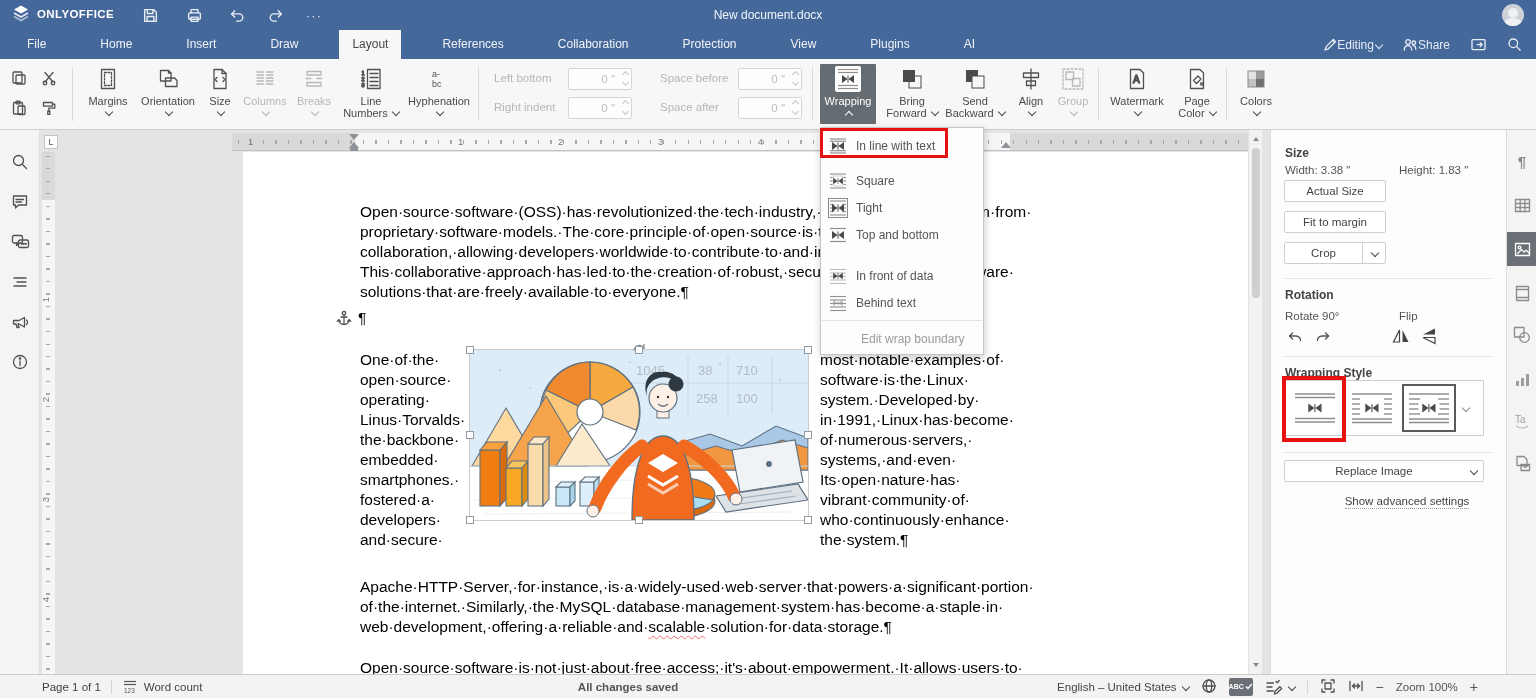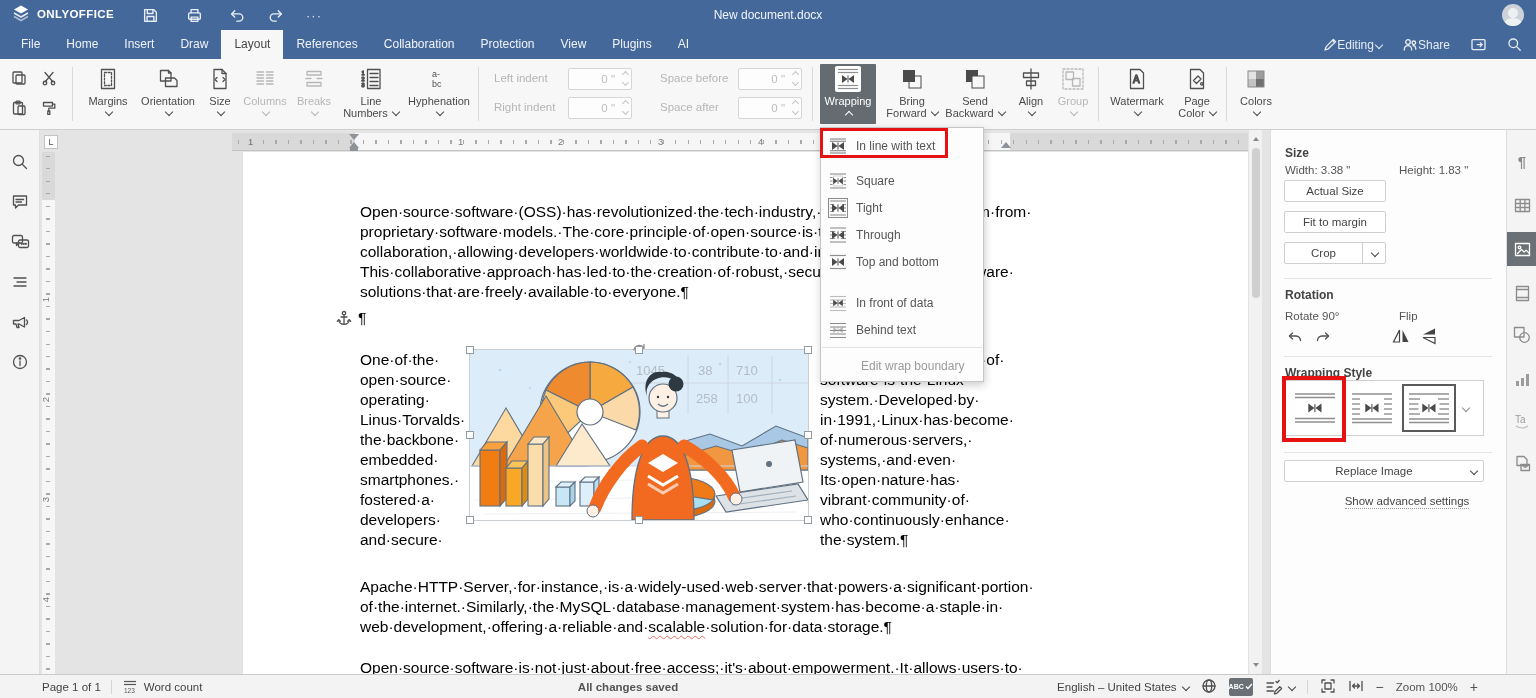--- a/index.html
+++ b/index.html
@@ -8,21 +8,21 @@
   .abs{position:absolute;}
   
   .topbar{left:0;top:0;width:1536px;height:30px;background:#45689b;color:#e9eef5;}
   .menubar{left:0;top:30px;width:1536px;height:29px;background:#45689b;}
   .brand{left:12px;top:4px;display:flex;align-items:center;gap:7px;font-weight:bold;font-size:11.5px;letter-spacing:.4px;color:#fff;}
   .hicon{width:28px;height:22px;top:4px;display:flex;align-items:center;justify-content:center;cursor:pointer;}
   .doc-title{left:0;top:0;width:1536px;height:30px;display:flex;align-items:center;justify-content:center;font-size:12px;color:#f0f4fa;pointer-events:none;}
   .avatar{right:12px;top:4px;width:22px;height:22px;border-radius:50%;background:#ccd2d8;overflow:hidden;}
   .avatar:after{content:"";position:absolute;left:6px;top:4px;width:10px;height:10px;border-radius:50%;background:#eef1f4;}
   .avatar:before{content:"";position:absolute;left:2px;top:14px;width:18px;height:12px;border-radius:50%;background:#eef1f4;}
-  .tabs{left:8px;top:0;height:29px;display:flex;}
+  .tabs{left:14px;top:0;height:29px;display:flex;gap:28px;}
   .tab{height:29px;line-height:29px;padding:0 13px;font-size:12px;color:rgba(255,255,255,.92);cursor:pointer;}
   .tab.active{background:#f7f7f7;color:#474747;}
   .menu-right{right:14px;top:0;height:29px;display:flex;align-items:center;gap:20px;color:#e4ebf5;font-size:12px;}
   .menu-right .item{display:flex;align-items:center;cursor:pointer;}
   .cv{display:inline-block;width:5px;height:5px;border-right:1.2px solid currentColor;border-bottom:1.2px solid currentColor;transform:rotate(45deg);margin-left:2px;vertical-align:2px;}
   .cv.up{transform:rotate(-135deg);vertical-align:-1px;}
   
   .toolbar{left:0;top:59px;width:1536px;height:71px;background:#f7f7f7;border-bottom:1px solid #cfcfcf;box-sizing:border-box;}
   .vsep{position:absolute;top:8px;width:1px;height:54px;background:#dadada;}
   .tbtn{position:absolute;top:5px;height:60px;display:flex;flex-direction:column;align-items:center;justify-content:flex-start;font-size:11px;color:#4a4a4a;text-align:center;cursor:pointer;line-height:12px;}
@@ -321,21 +321,21 @@
     <span class="ic">
           <svg width="24" height="24" viewBox="0 0 24 24">
             <text x="5" y="10" font-size="9" fill="#505050" font-family="Liberation Sans">a-</text>
             <text x="5" y="20" font-size="9" fill="#505050" font-family="Liberation Sans">bc</text>
           </svg>
         </span>
     <span><span>Hyphenation</span><br><i class="cv"></i></span>
   </div>
   <div class="vsep" style="left:478px"></div>
 
-  <span class="fieldlab" style="left:494px;top:13px">Left indent</span>
+  <span class="fieldlab" style="left:494px;top:13px">Left bottom</span>
   <div class="field" style="left:568px;top:9px">
     <input readonly="" value="0 &quot;" style="">
     <span class="spin">
           <i class="u"></i>
           <i class="d"></i>
         </span>
   </div>
   <span class="fieldlab" style="left:494px;top:42px">Right indent</span>
   <div class="field" style="left:568px;top:38px">
     <input readonly="" value="0 &quot;" style="">
@@ -739,38 +739,20 @@
               <line x1="1" y1="16" x2="17" y2="16"></line>
             </g>
             <use href="#bf"></use>
           </svg>
         </span>
     <span>Tight</span>
   </div>
   <div class="mitem">
     <span class="wicon">
           <svg viewBox="0 0 18 18" width="18" height="18">
-            <g stroke="#8f8f8f" stroke-width="1.1">
-              <line x1="1" y1="2" x2="17" y2="2"></line>
-              <line x1="1" y1="5.5" x2="6.2" y2="5.5"></line>
-              <line x1="11.8" y1="5.5" x2="17" y2="5.5"></line>
-              <line x1="1" y1="9" x2="5.5" y2="9"></line>
-              <line x1="12.5" y1="9" x2="17" y2="9"></line>
-              <line x1="1" y1="12.5" x2="6.2" y2="12.5"></line>
-              <line x1="11.8" y1="12.5" x2="17" y2="12.5"></line>
-              <line x1="1" y1="16" x2="17" y2="16"></line>
-            </g>
-            <use href="#bf"></use>
-          </svg>
-        </span>
-    <span>Through</span>
-  </div>
-  <div class="mitem">
-    <span class="wicon">
-          <svg viewBox="0 0 18 18" width="18" height="18">
             <g stroke="#8f8f8f" stroke-width="1.2">
               <line x1="1" y1="2.5" x2="17" y2="2.5"></line>
               <line x1="1" y1="15.5" x2="17" y2="15.5"></line>
             </g>
             <use href="#bf"></use>
           </svg>
         </span>
     <span>Top and bottom</span>
   </div>
   <div class="mitem" style="margin-top:14px">

